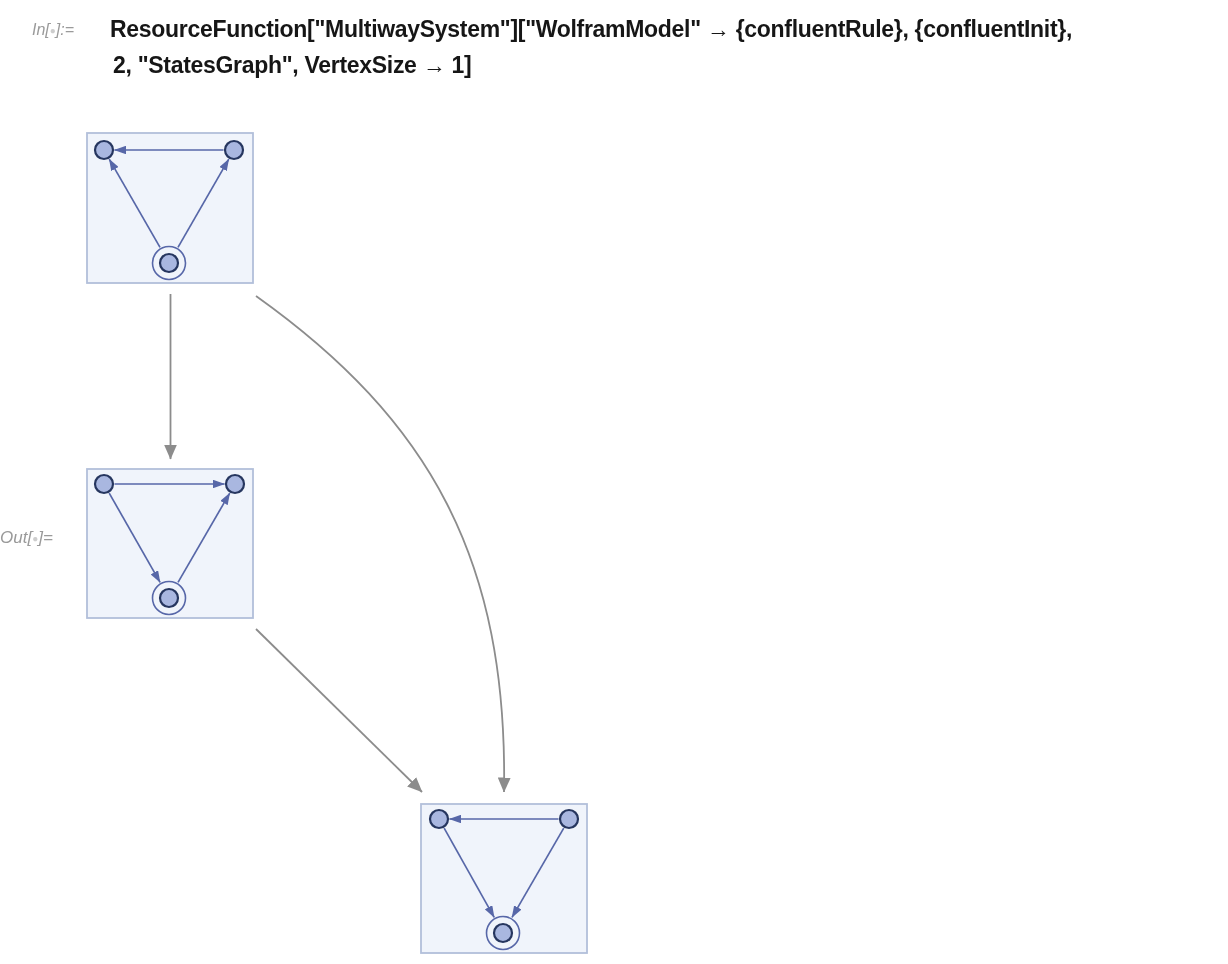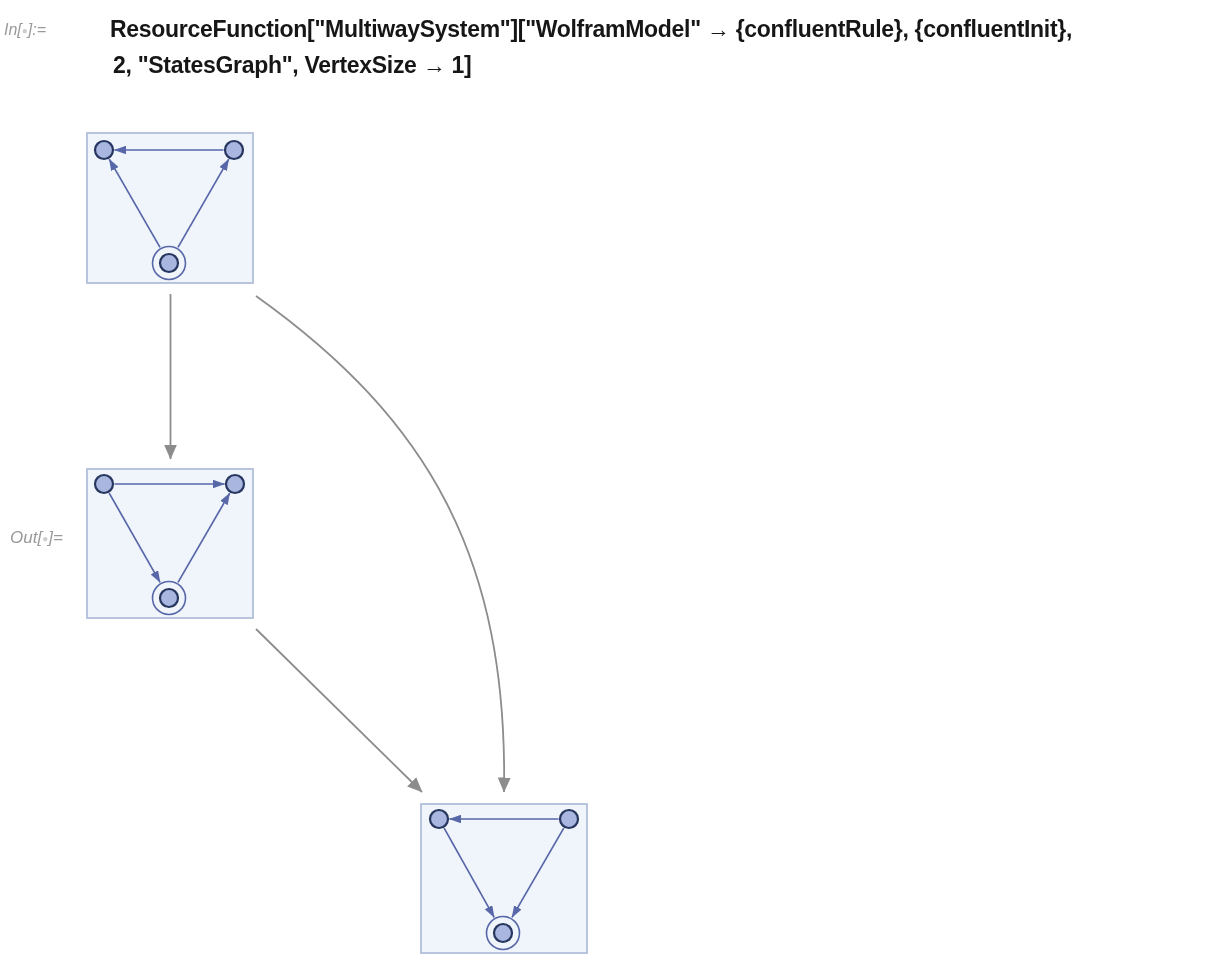--- a/index.html
+++ b/index.html
@@ -35,26 +35,26 @@
     position: absolute;
     left: 0; top: 0;
     pointer-events: none;
   }
 </style>
 </head>
 <body>
 
 <div>
 
-  <div class="cell-label" style="left:4px; top:21px;"><span>In[</span><span class="dot">●</span><span>]:=</span></div>
+  <div class="cell-label" style="left:32px; top:21px;"><span>In[</span><span class="dot">●</span><span>]:=</span></div>
 
   <div class="code-line" style="left:110px; top:16px;">ResourceFunction["MultiwaySystem"]["WolframModel" → {confluentRule}, {confluentInit},</div>
   <div class="code-line" style="left:113px; top:52px;">2, "StatesGraph", VertexSize → 1]</div>
 
-  <div class="cell-label" style="left:10px; top:528px; font-size:17px;"><span>Out[</span><span class="dot">●</span><span>]=</span></div>
+  <div class="cell-label" style="left:0; top:528px; font-size:17px;"><span>Out[</span><span class="dot">●</span><span>]=</span></div>
 
   <svg id="graph-svg" width="1228" height="964">
       <defs>
         <marker id="arrow-blue" markerUnits="userSpaceOnUse" markerWidth="12" markerHeight="8.5" refX="11.5" refY="4.25" orient="auto">
           <polygon points="0,0 12,4.25 0,8.5" fill="#5767a8"></polygon>
         </marker>
         <marker id="arrow-gray" markerUnits="userSpaceOnUse" markerWidth="15" markerHeight="13" refX="14.5" refY="6.5" orient="auto">
           <polygon points="0,0 15,6.5 0,13" fill="#8c8c8c"></polygon>
         </marker>
       </defs>

